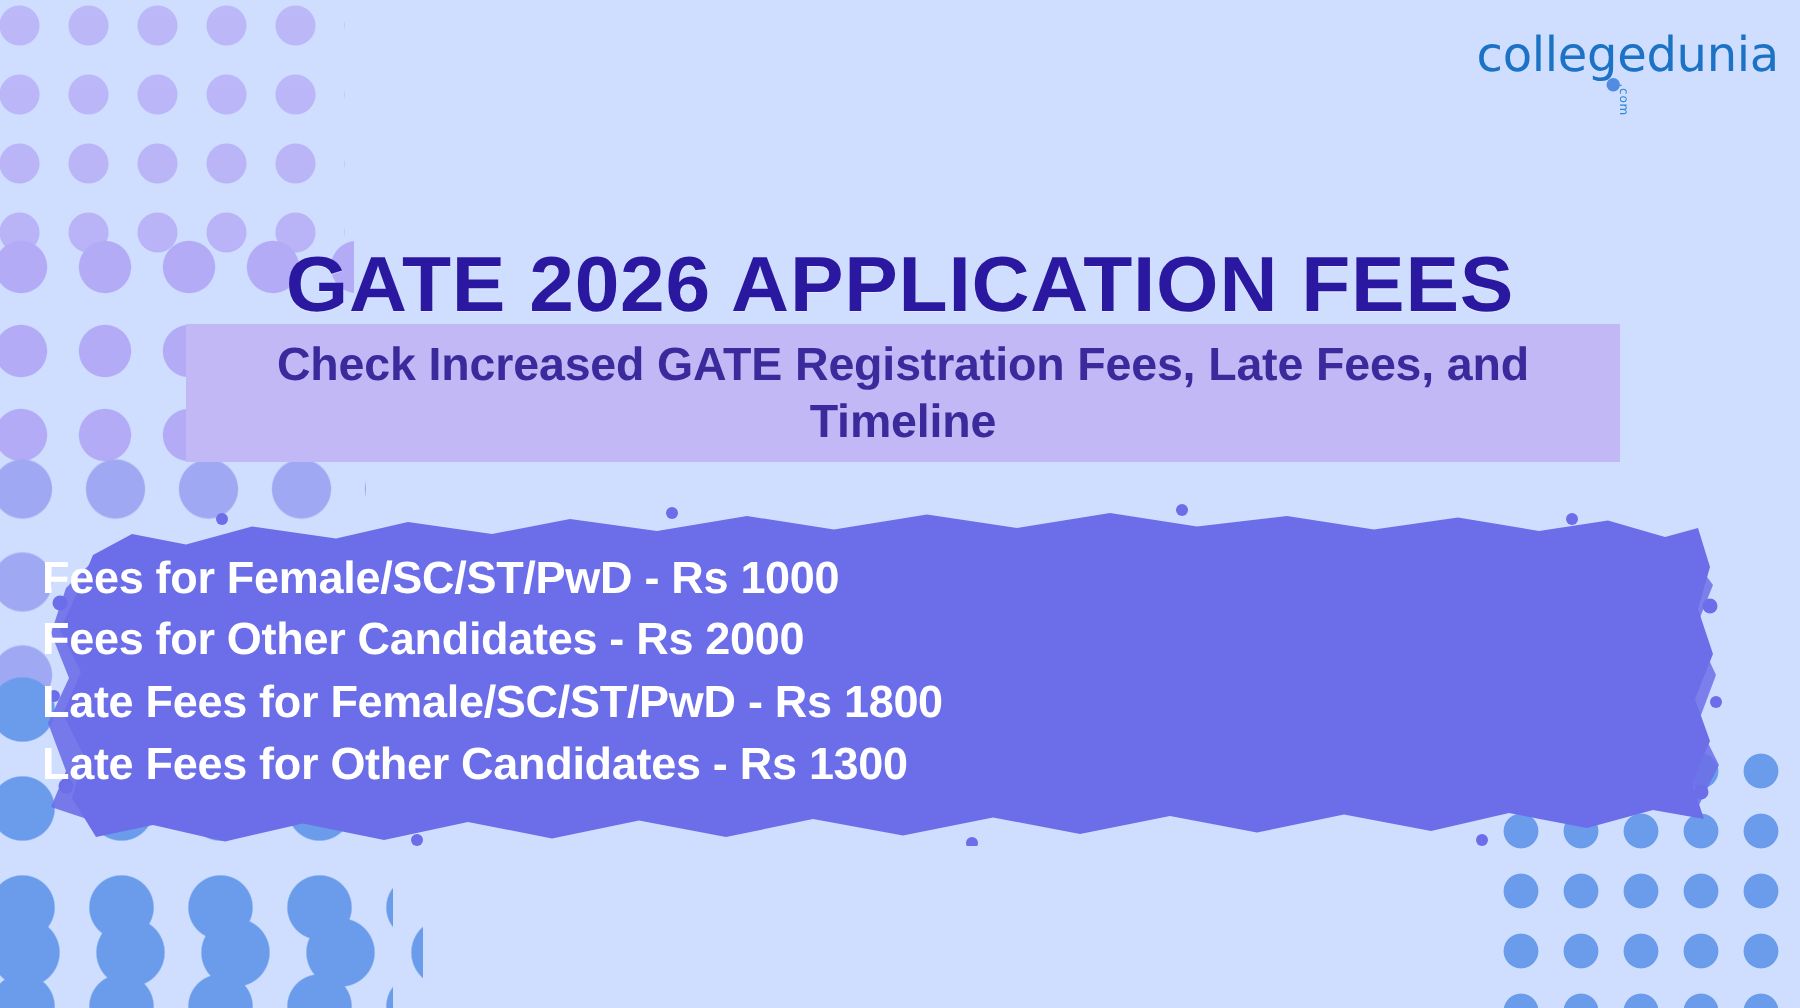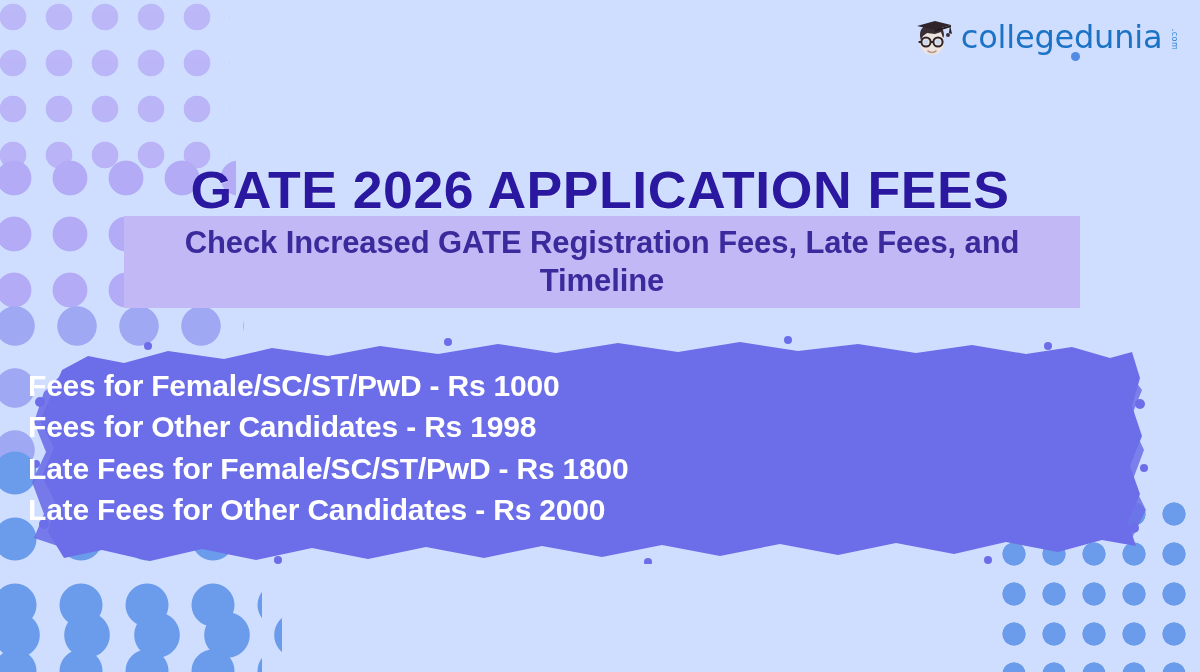--- a/index.html
+++ b/index.html
@@ -76,20 +76,21 @@
   }
 
   
   .logo {
     position: absolute;
     right: 14px; top: 14px;
     display: flex;
     align-items: center;
     gap: 6px;
     height: 46px;
+    flex-direction: column;
   }
   .logo-mark { width: 44px; height: 44px; display: block; }
   .logo-word {
     font-size: 32px;
     font-weight: 400;
     color: #1c72c4;
     letter-spacing: -.2px;
     line-height: 1;
     font-family: "DejaVu Sans", sans-serif;
   }
@@ -231,19 +232,19 @@
         <circle cx="760" cy="8" r="4"></circle>
           <circle cx="1020" cy="14" r="4"></circle>
         <circle cx="250" cy="228" r="4"></circle>
           <circle cx="620" cy="230" r="4"></circle>
         <circle cx="960" cy="228" r="4"></circle>
       </g>
     </svg>
 
     <div class="fees">
       <div class="fee-line">Fees for Female/SC/ST/PwD - Rs 1000</div>
-      <div class="fee-line">Fees for Other Candidates - Rs 1998</div>
+      <div class="fee-line">Fees for Other Candidates - Rs 2000</div>
       <div class="fee-line">Late Fees for Female/SC/ST/PwD - Rs 1800</div>
-      <div class="fee-line">Late Fees for Other Candidates - Rs 2000</div>
+      <div class="fee-line">Late Fees for Other Candidates - Rs 1300</div>
     </div>
   </div>
 
 </div>
 
 </body></html>

